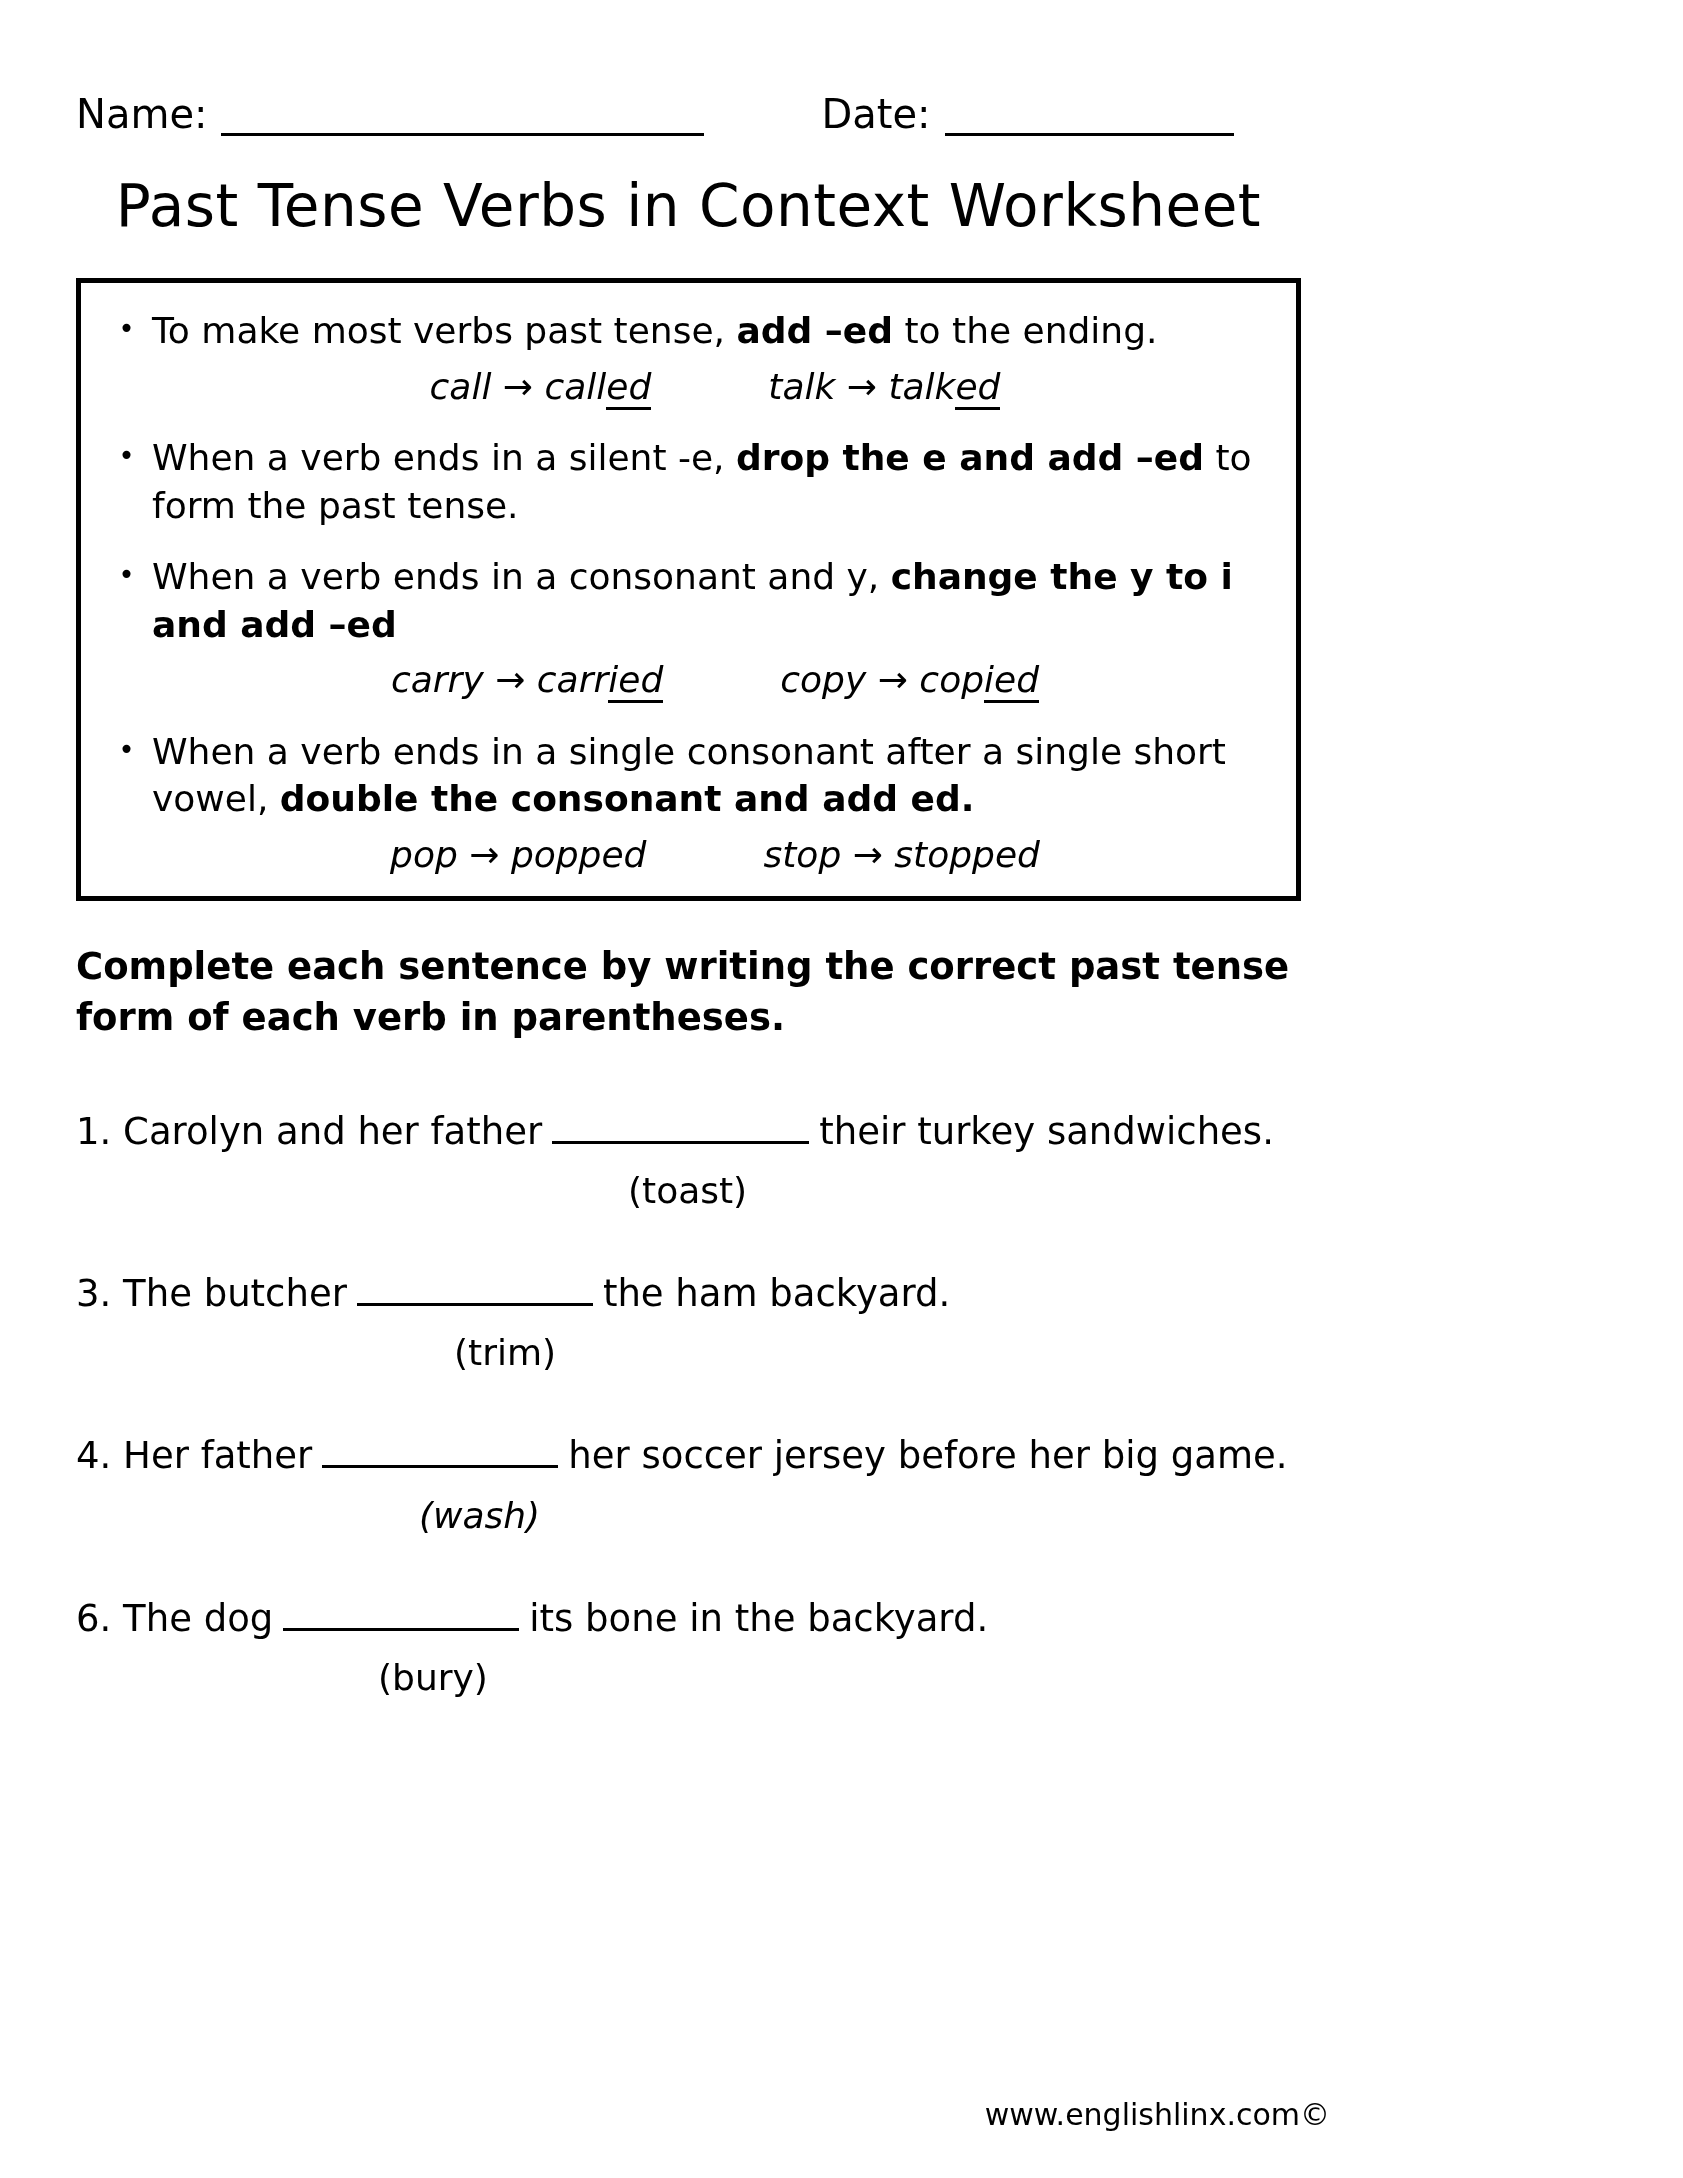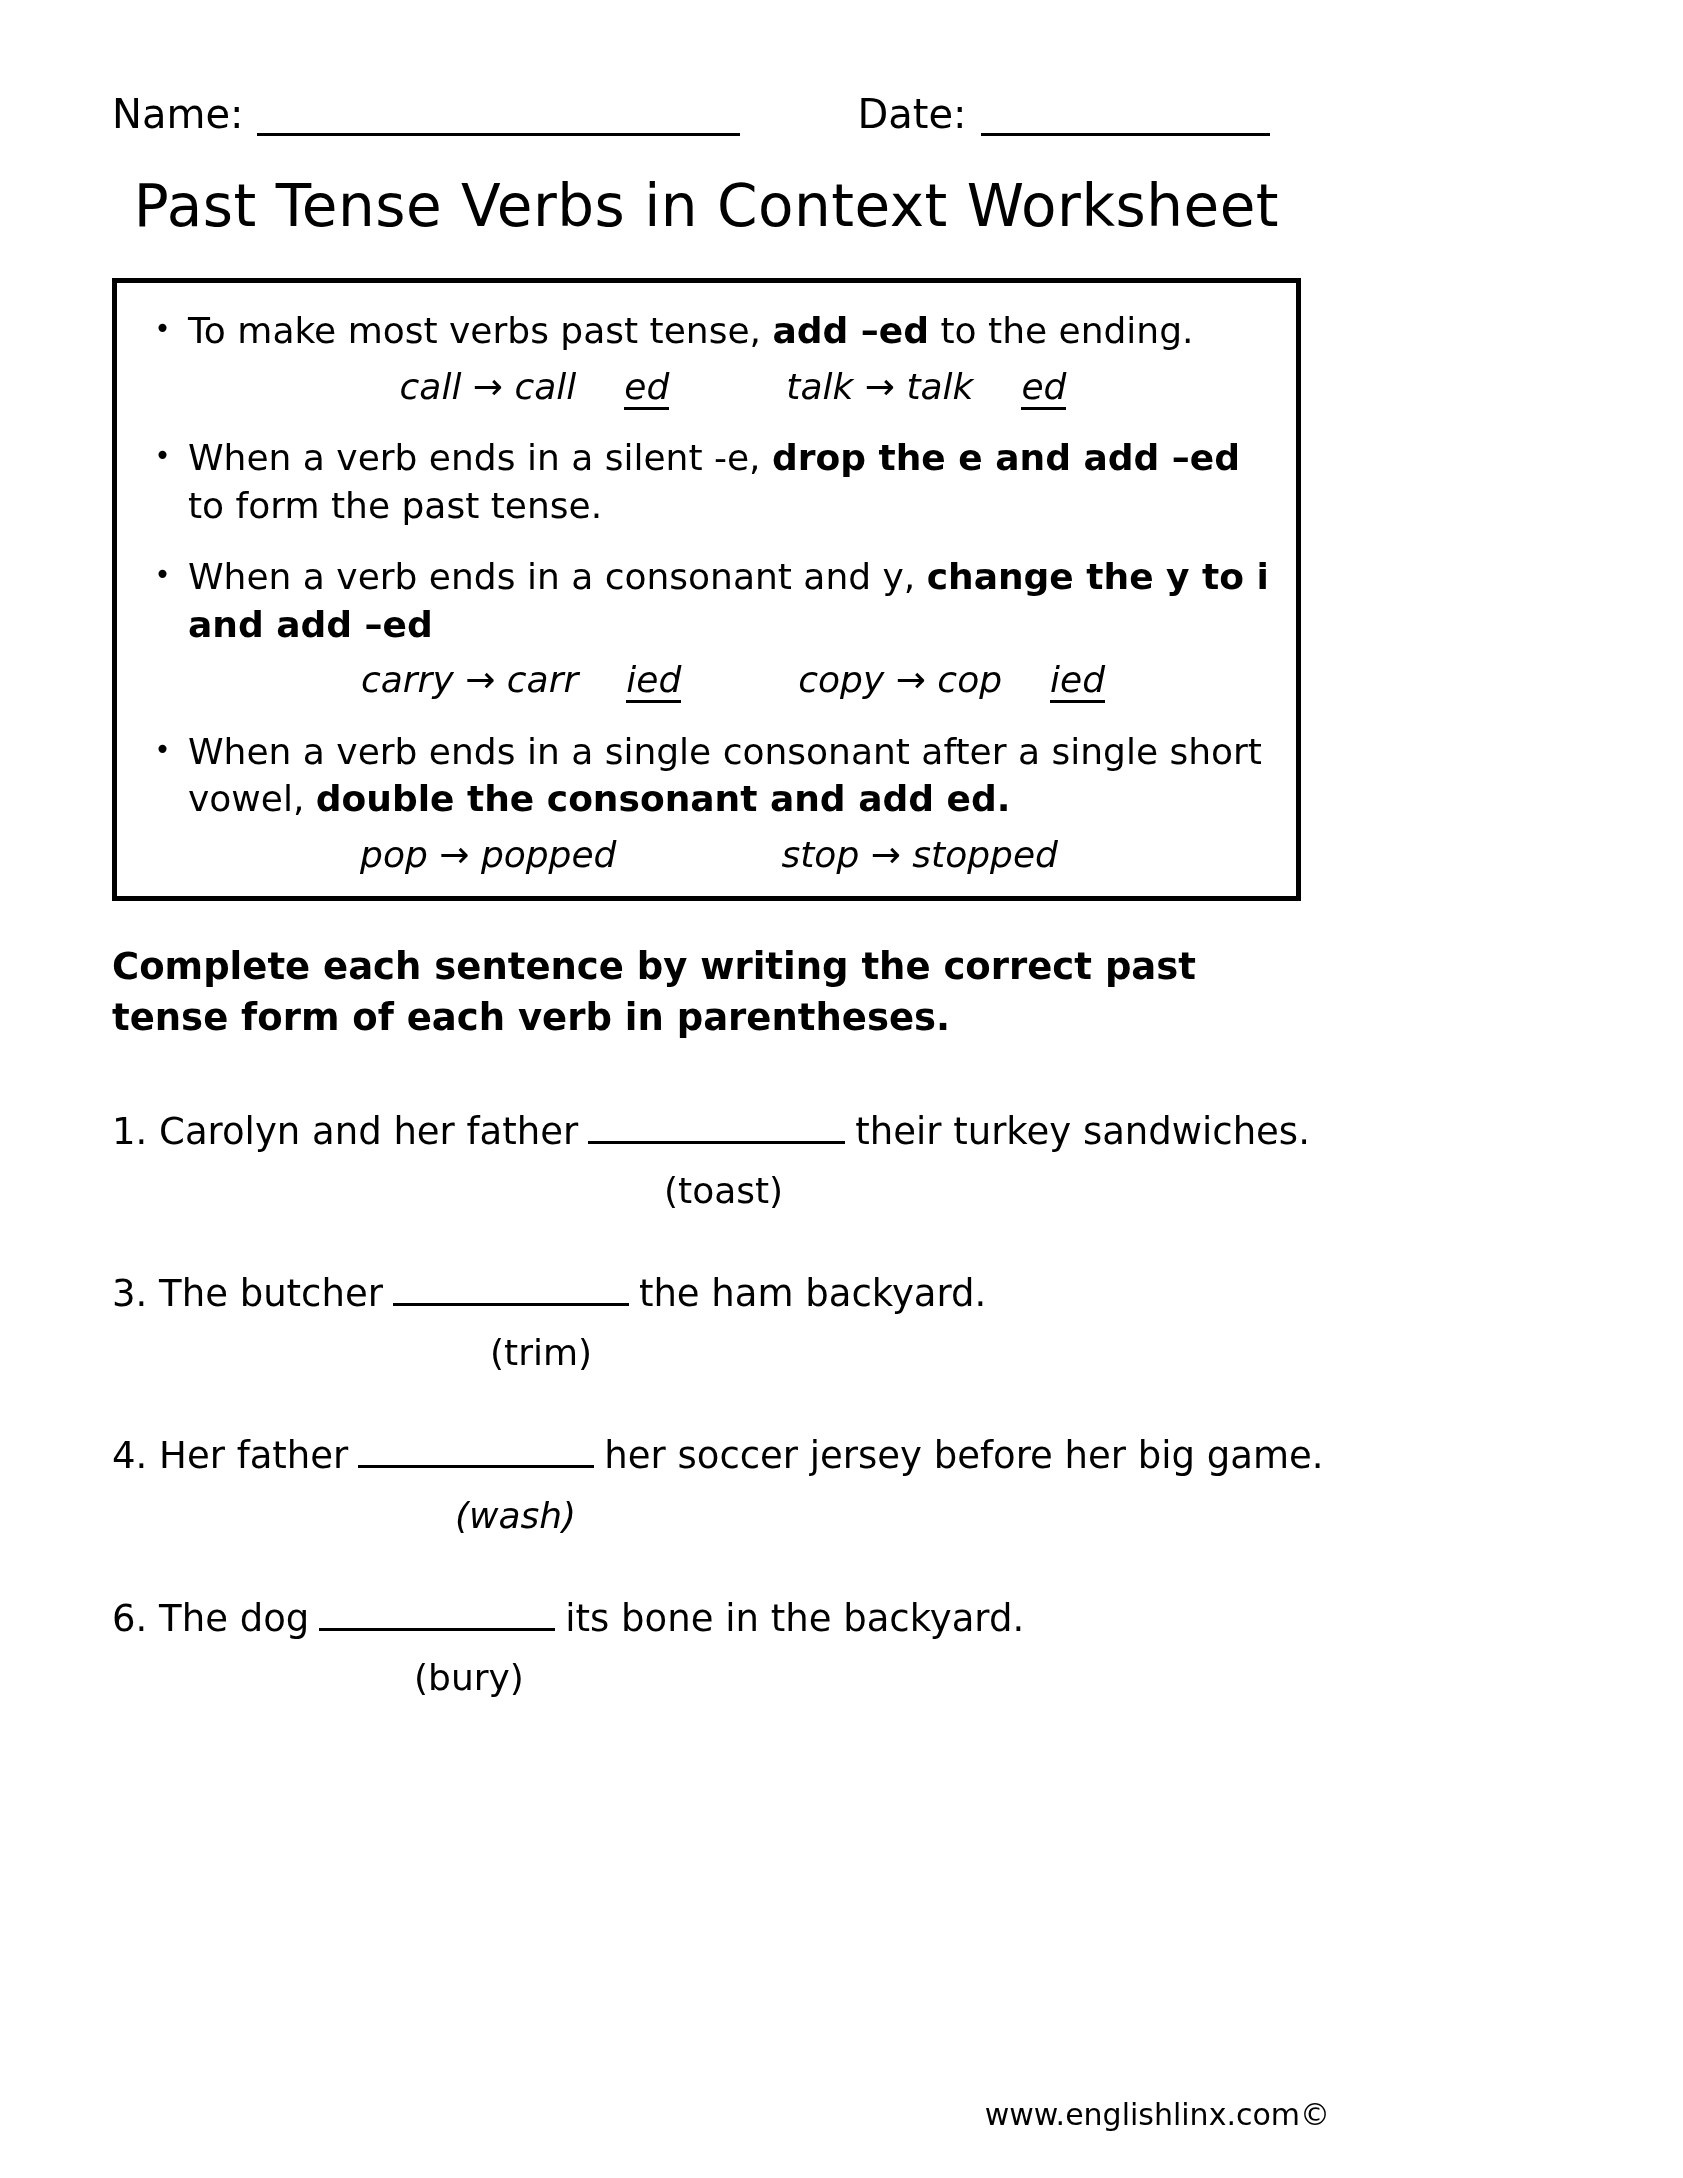--- a/index.html
+++ b/index.html
@@ -3,21 +3,21 @@
 <meta charset="utf-8">
 <style>
   html, body { margin:0; padding:0; background:#ffffff; }
   .page {
     position:relative;
     width:1469px; height:2178px;
     background:#ffffff;
     color:#000;
     font-family:"DejaVu Sans", sans-serif;
     box-sizing:border-box;
-    padding:91px 168px 0 112px;
+    padding:91px 168px 0 76px;
     overflow:hidden;
   }
 
   
   .header-row { display:flex; align-items:flex-end; font-size:40px; line-height:1.1; }
   .write-line { display:inline-block; border-bottom:3px solid #000; height:1.05em; vertical-align:baseline; }
   .name-line { width:483px; margin-left:14px; }
   .date-label { margin-left:117px; }
   .date-line { width:289px; margin-left:14px; }
 
@@ -25,21 +25,21 @@
   .title { text-align:center; font-size:58px; margin-top:36px; letter-spacing:0.5px; white-space:nowrap; }
 
   
   .rules-box { border:5px solid #000; margin-top:38px; padding:24px 18px 18px 20px; }
   .rule { display:flex; margin-bottom:24px; font-size:36px; }
   .rule:last-child { margin-bottom:0; }
   .bullet { flex:0 0 51px; text-align:center; font-size:28px; padding-top:5px; }
   .rule-body { flex:1; line-height:1.32; }
   .rule-text b { font-weight:bold; }
   .rule-examples { display:flex; justify-content:center; gap:117px; font-style:italic; margin-top:8px; }
-  .u { border-bottom:3px solid #000;margin-left:48px; }
+  .u { border-bottom:3px solid #000; }
 
   
   .instructions { margin-top:40px; font-size:37px; font-weight:bold; line-height:1.38; }
 
   
   .questions { margin-top:65px; }
   .question { margin-bottom:59px; font-size:37px; }
   .q-line { line-height:1.3; white-space:nowrap; }
   .blank { display:inline-block; border-bottom:3px solid #000; width:236px; margin:0 10px; }
   .blank.wide { width:257px; }

